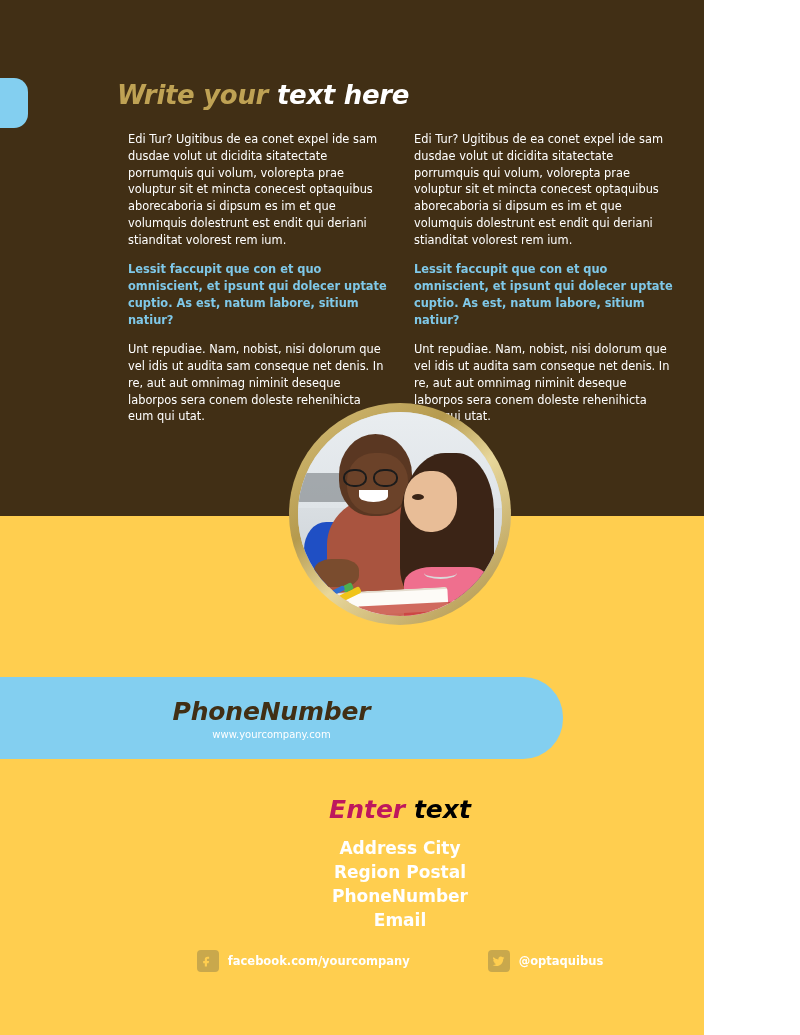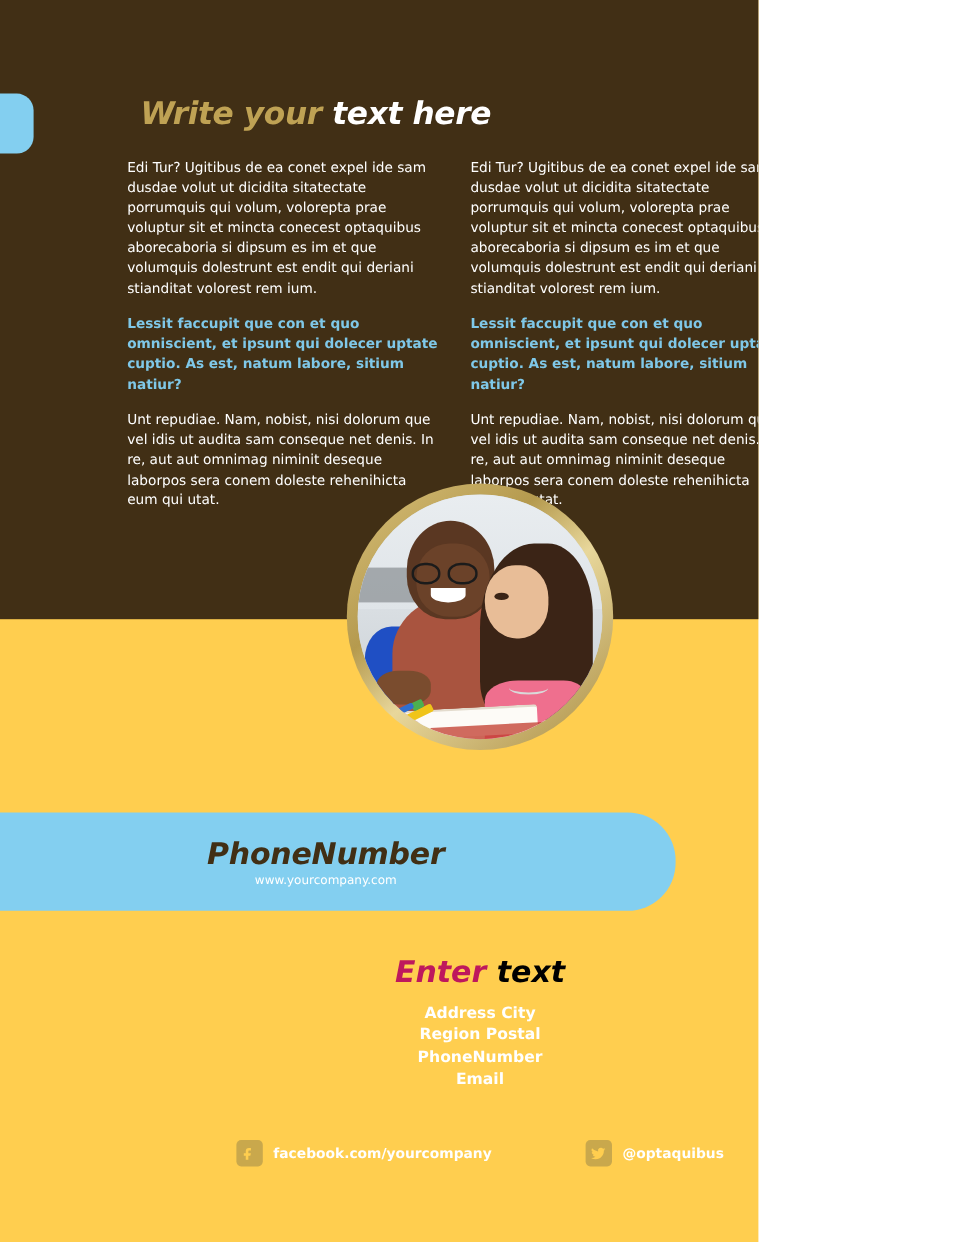--- a/index.html
+++ b/index.html
@@ -8,21 +8,21 @@
   body {
     width: 800px;
     height: 1035px;
     background: #ffffff;
     font-family: "DejaVu Sans", sans-serif;
     overflow: hidden;
   }
 
   .page {
     position: relative;
-    width: 632px;
+    width: 704px;
     height: 1035px;
     background: #FFCE4F;
     overflow: hidden;
   }
 
   
   .top-panel {
     position: absolute;
     left: 0; top: 0;
     width: 800px;
@@ -52,21 +52,21 @@
     font-style: italic;
     letter-spacing: -0.3px;
     white-space: nowrap;
   }
   .headline .hl-a { color: #BFA254; }
   .headline .hl-b { color: #FFFFFF; }
 
   
   .columns {
     position: absolute;
-    left: 106px;
+    left: 128px;
     top: 131px;
     width: 566px;
     display: flex;
     gap: 25px;
   }
   .col { width: 261px; }
 
   .col p {
     font-family: "DejaVu Sans", sans-serif;
     font-size: 11.4px;
@@ -166,21 +166,21 @@
   .enter-head .eh-b { color: #000000; }
 
   .address {
     position: absolute;
     left: 0; top: 836px;
     width: 800px;
     text-align: center;
   }
   .address div {
     font-family: "DejaVu Sans", sans-serif;
-    font-size: 13px;
+    font-size: 17px;
     font-weight: bold;
     color: #FFFFFF;
     line-height: 1.42;
   }
 
   
   .social {
     position: absolute;
     left: 0; top: 950px;
     width: 800px;

